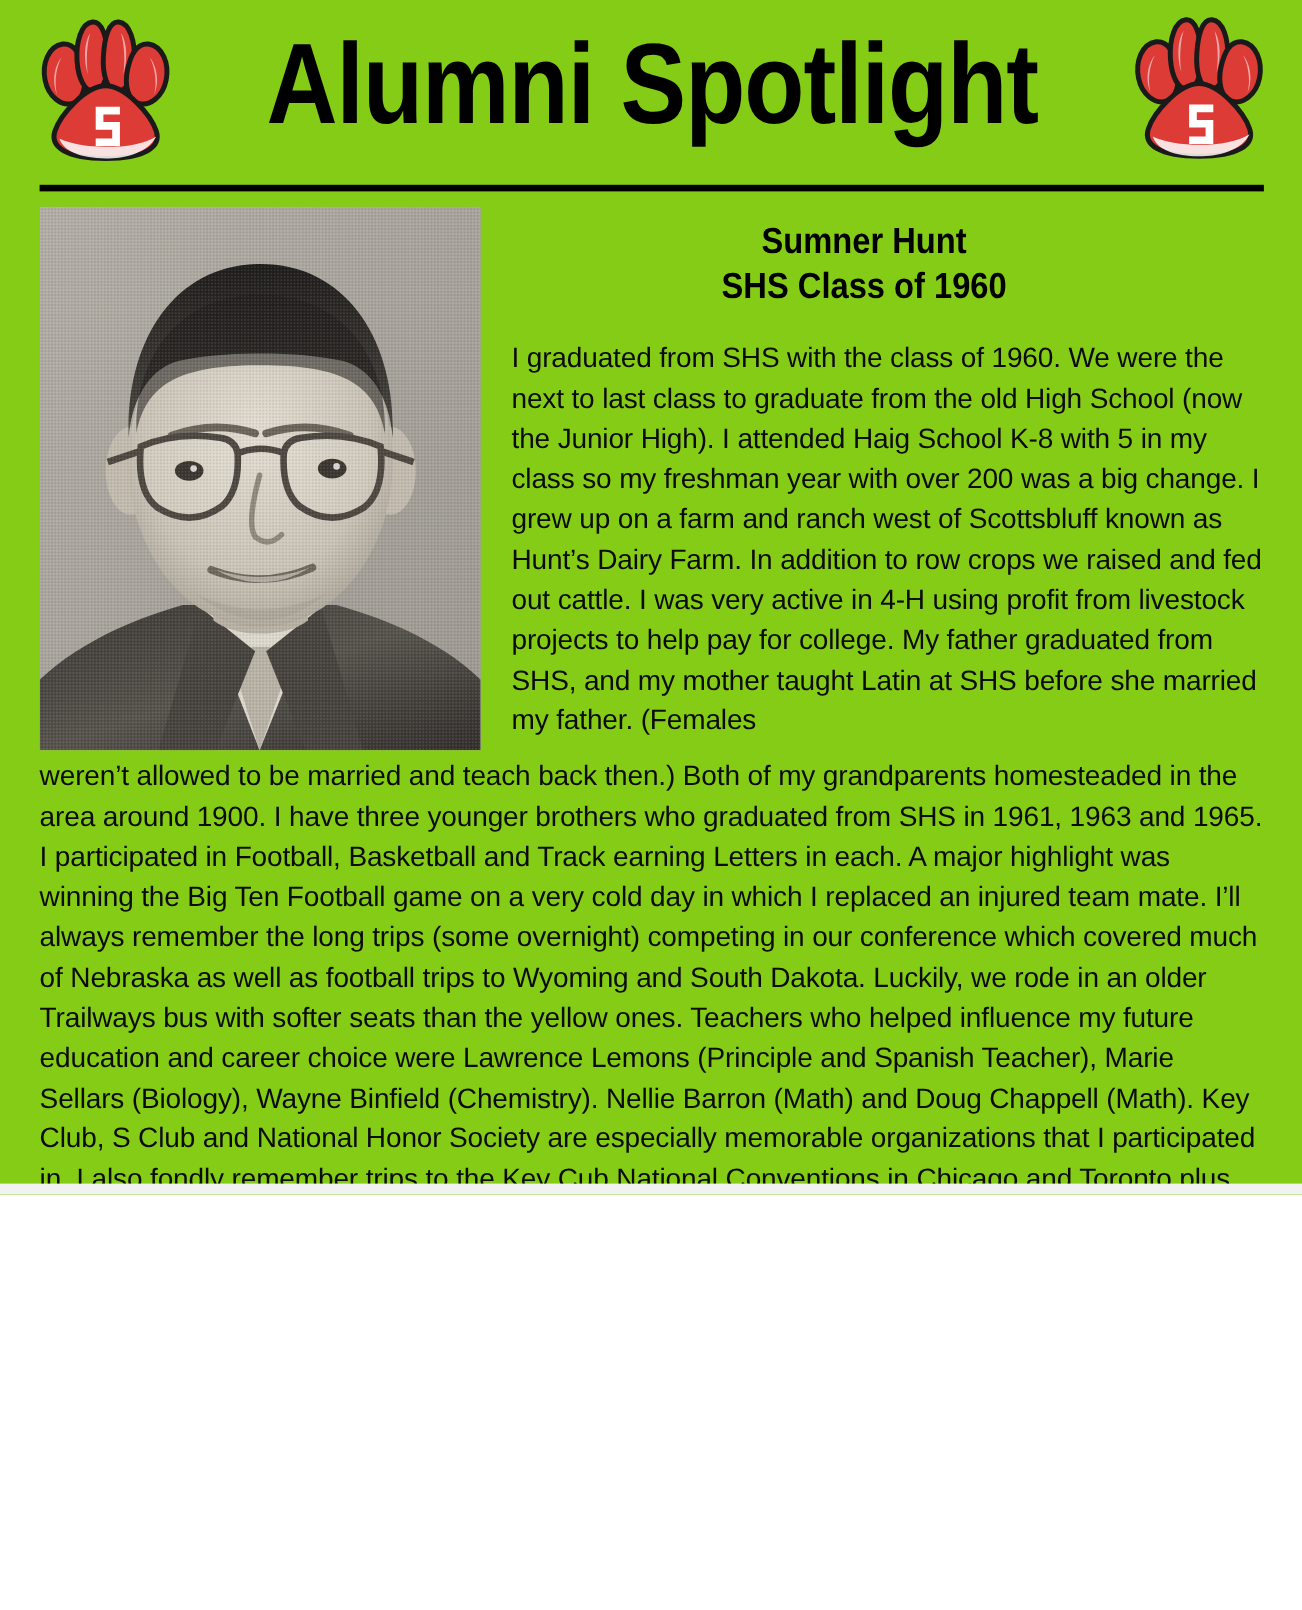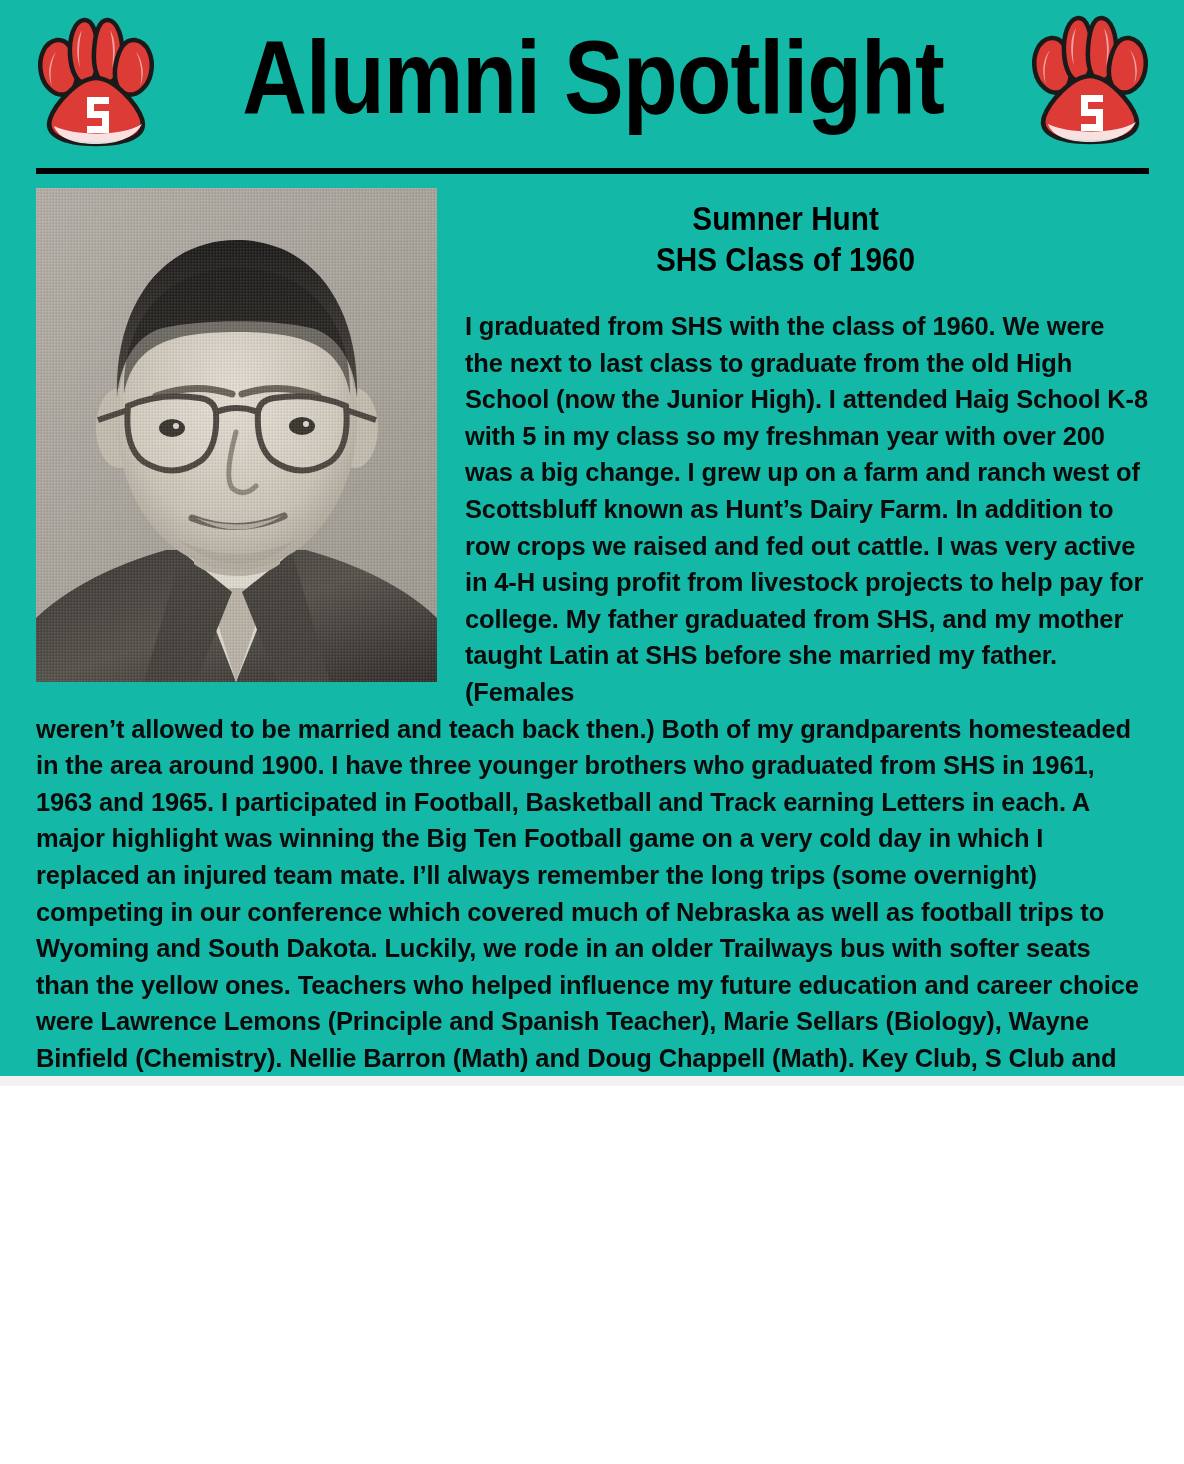--- a/index.html
+++ b/index.html
@@ -6,21 +6,21 @@
   html, body {
     margin: 0; padding: 0;
     width: 1184px; height: 1464px;
     background: #ffffff;
     font-family: "Liberation Sans", sans-serif;
   }
   .page {
     position: relative;
     width: 1184px;
     height: 1086px;
-    background: #14b8a6;
+    background: #84cc16;
     overflow: hidden;
   }
 
   
   .masthead {
     position: absolute;
     left: 0; top: 0;
     width: 1184px;
     height: 158px;
     display: flex;
@@ -81,21 +81,21 @@
     font-weight: bold;
     font-size: 33px;
     line-height: 41px;
     color: #000000;
     transform: scaleX(0.90);
     padding-top: 10px;
   }
 
   .bodytext {
     font-family: "Liberation Sans", sans-serif;
-    font-weight: bold;
+    font-weight: normal;
     font-size: 25.5px;
     line-height: 36.6px;
     color: #0b0b0b;
     text-align: left;
     transform-origin: left top;
     letter-spacing: -0.15px;
   }
   .para-top {
     margin-top: 28px;
     white-space: normal;

